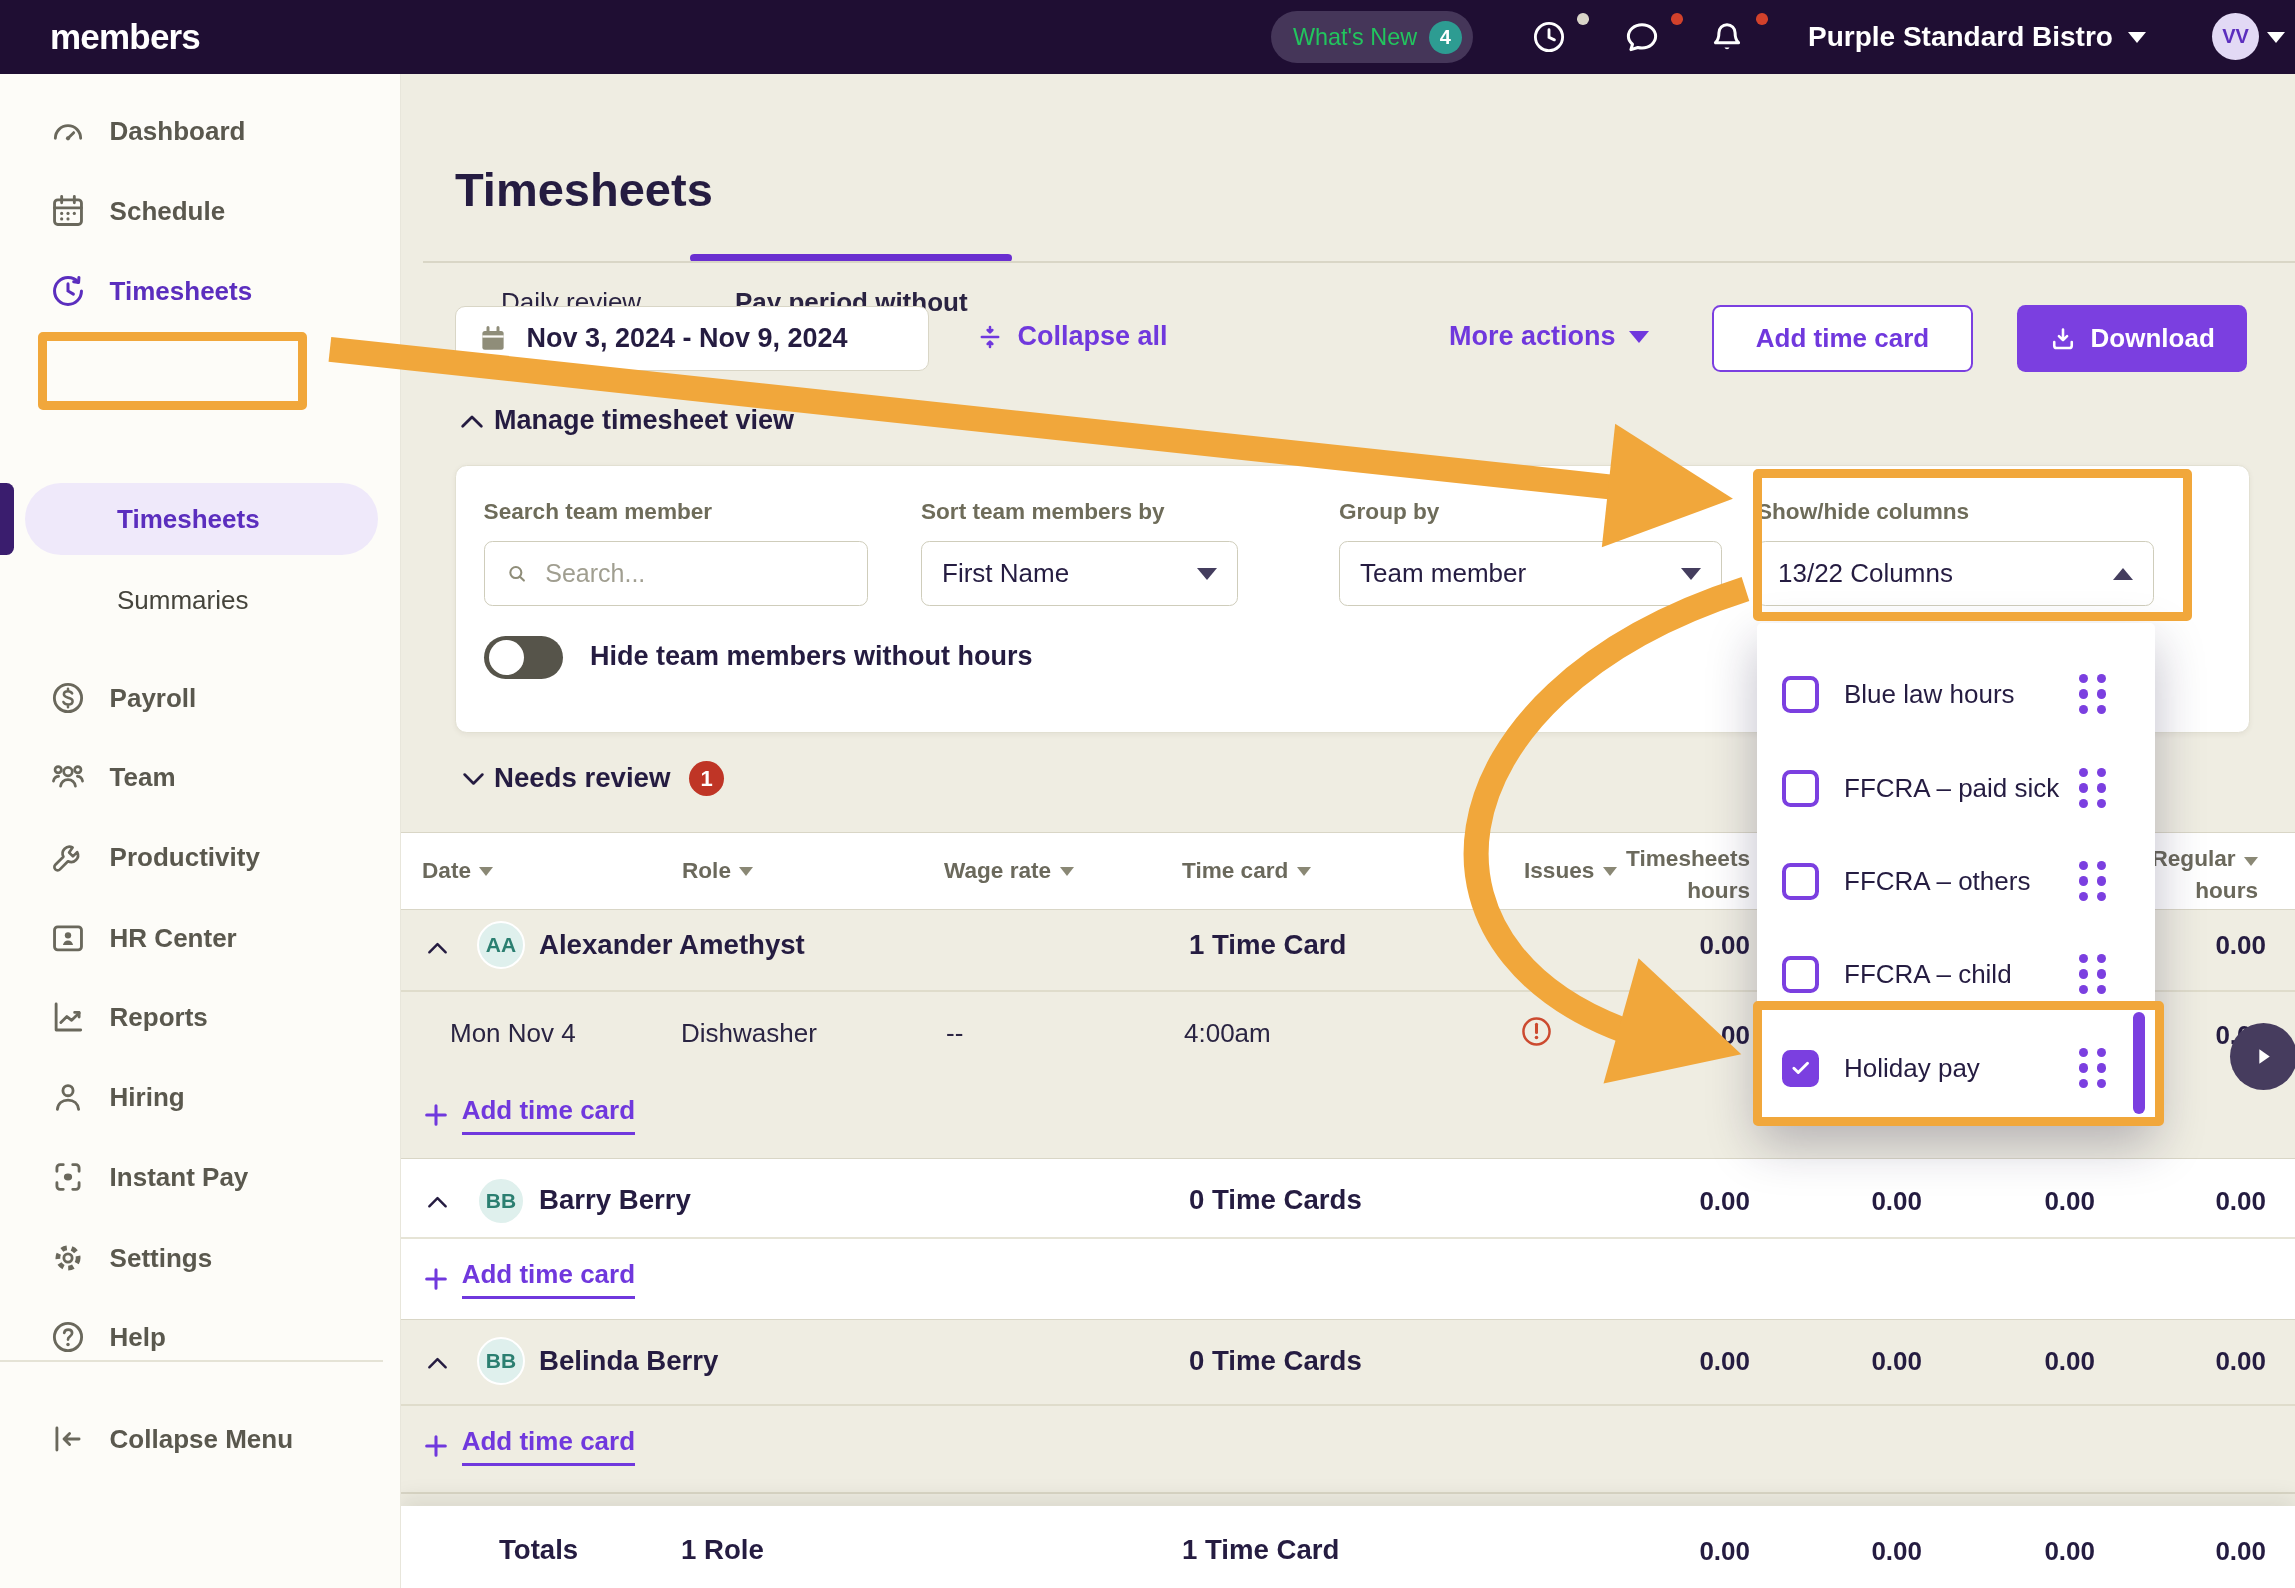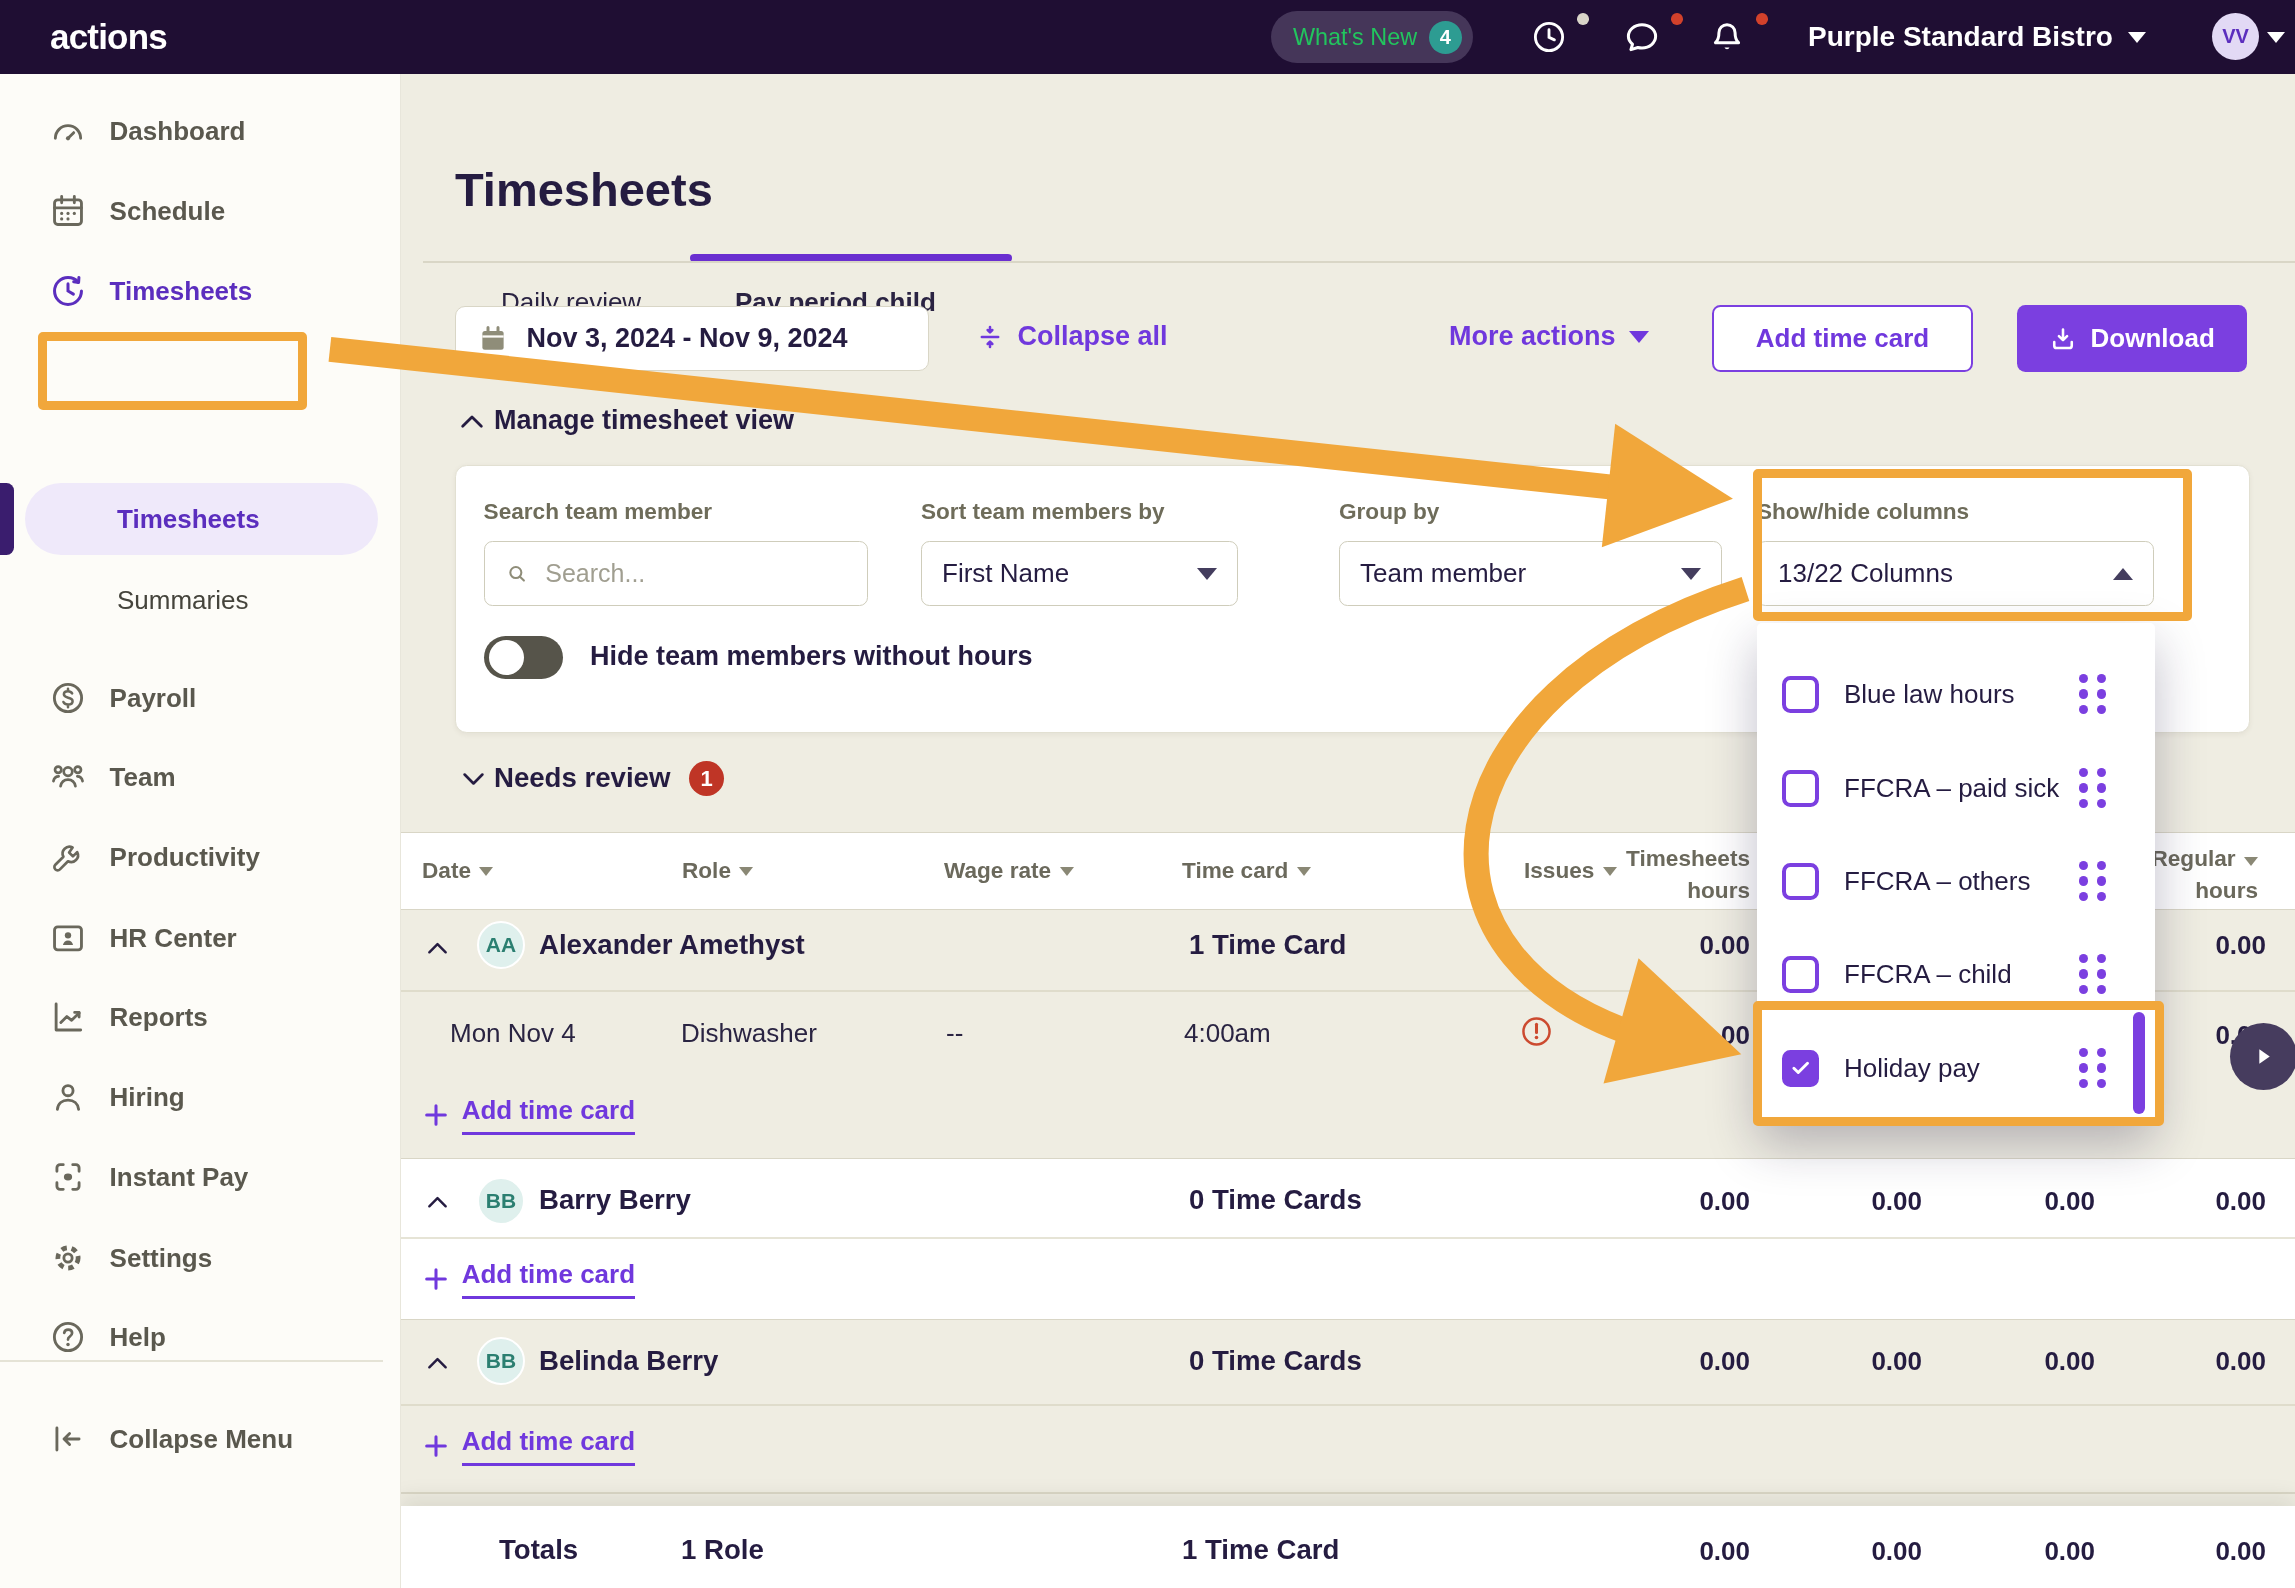--- a/index.html
+++ b/index.html
@@ -117,21 +117,21 @@
   
   .anno-box{position:absolute;border:9.2px solid #F1A73B;border-radius:5px;z-index:60;pointer-events:none;}
   #anno-svg{position:absolute;left:0;top:0;z-index:60;pointer-events:none;}
 </style>
 </head>
 <body>
 
 <div id="app">
 
   <div id="topnav">
-    <div class="logo">actions</div>
+    <div class="logo">members</div>
 
     <div class="whatsnew">
       <span class="lbl">What's New</span>
       <span class="wn-badge">4</span>
     </div>
 
     <svg class="navicon" style="left:1530px;" viewBox="0 0 24 24">
       <circle cx="12" cy="12" r="8.6" fill="none" stroke="#fff" stroke-width="1.8"></circle>
       <path d="M12 7.4v4.8l3.4 1.6" fill="none" stroke="#fff" stroke-width="1.8" stroke-linecap="round"></path>
     </svg>
@@ -282,21 +282,21 @@
       </svg>
       <span class="lbl">Collapse Menu</span>
     </div>
   </div>
 
   <div id="main">
 
     <div class="m title" style="left:55px;top:88px;">Timesheets</div>
 
     <div class="m tab" style="left:101px;top:213px;">Daily review</div>
-    <div class="m tab active" style="left:335px;top:213px;">Pay period child</div>
+    <div class="m tab active" style="left:335px;top:213px;">Pay period without</div>
     <div class="tab-underline" style="left:290px;top:180px;width:322px;height:8.4px;"></div>
     <div class="hline" style="left:23.4px;top:187px;width:1872px;"></div>
 
     <div class="datepicker" style="left:55px;top:232px;width:474px;height:65px;">
       <svg width="30" height="30" viewBox="0 0 24 24">
         <rect x="3.5" y="5.5" width="17" height="15" rx="2" fill="#8F8D79"></rect>
         <path d="M8 2.8v4M16 2.8v4" stroke="#8F8D79" stroke-width="2.4" stroke-linecap="round"></path>
         <path d="M3.5 10h17" stroke="#FDFCF8" stroke-width="1.8"></path>
       </svg>
       <span class="txt">Nov 3, 2024 - Nov 9, 2024</span>

